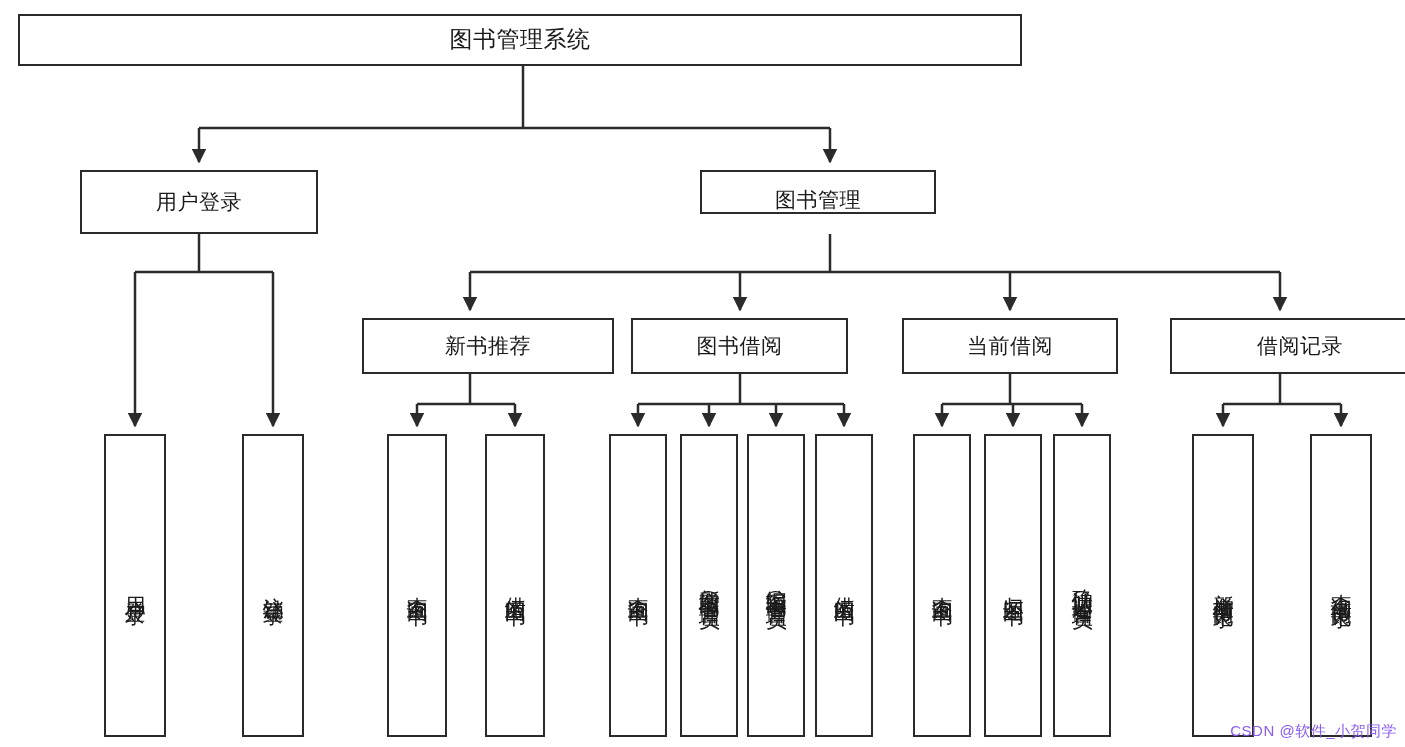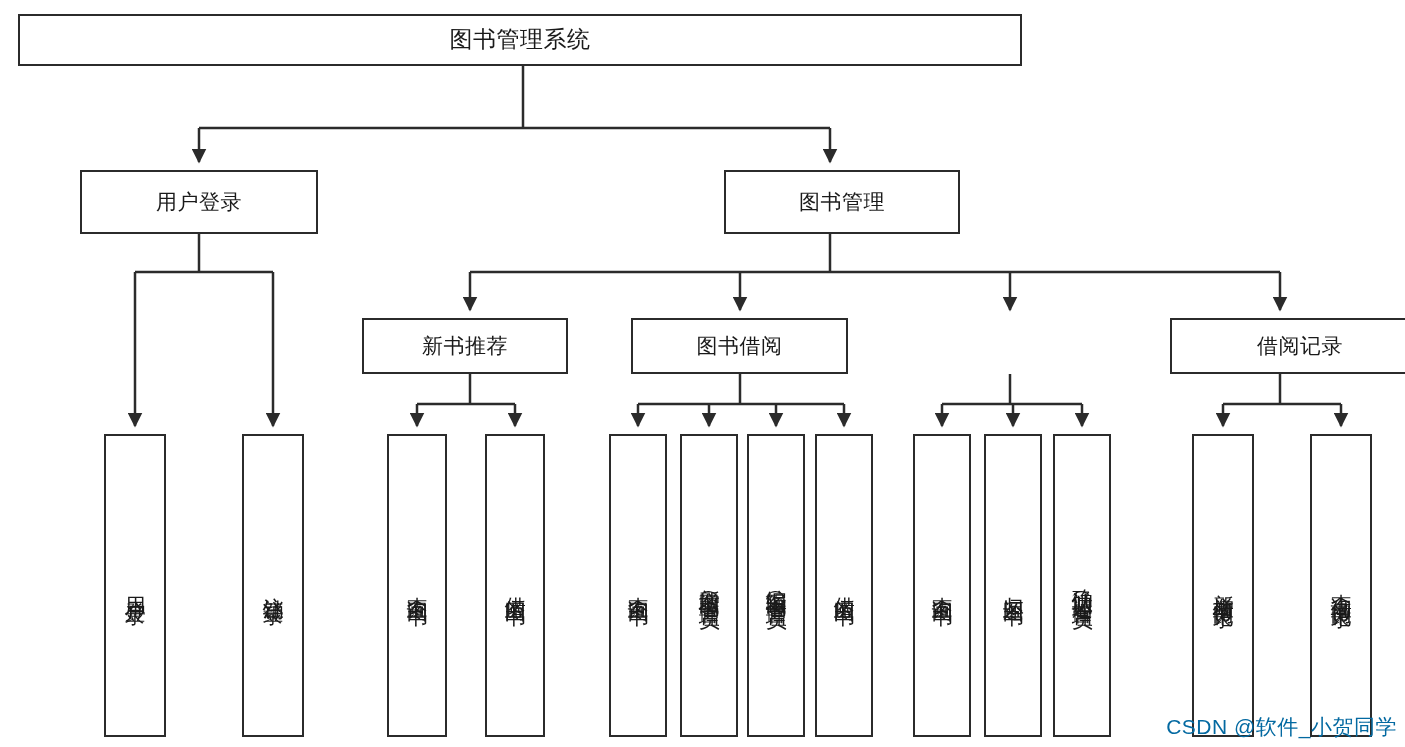--- a/index.html
+++ b/index.html
@@ -53,22 +53,22 @@
     white-space: nowrap;
     text-align: center;
   }
   .node.root .node-label {
     font-size: 23px;
   }
   #watermark {
     position: absolute;
     right: 8px;
     bottom: 6px;
-    font-size: 21px;
-    color: #0369a1;
+    font-size: 15px;
+    color: #8b5cf6;
     white-space: nowrap;
     letter-spacing: 0.5px;
     pointer-events: none;
     margin-left: 8px;
   }
 </style>
 </head>
 <body>
 
 <div id="diagram-root">
@@ -123,29 +123,32 @@
     </g>
   </svg>
 
   <div class="node horiz root" style="left: 18px; top: 14px; width: 1004px; height: 52px;">
     <span class="node-label">图书管理系统</span>
   </div>
 
   <div class="node horiz" style="left: 80px; top: 170px; width: 238px; height: 64px;">
     <span class="node-label">用户登录</span>
   </div>
-  <div class="node horiz" style="left: 724px; top: 170px; width: 236px; height: 64px;">
+  <div class="node horiz" style="left: 700px; top: 170px; width: 236px; height: 44px; align-items: flex-end;">
     <span class="node-label">图书管理</span>
   </div>
 
-  <div class="node horiz" style="left: 362px; top: 318px; width: 206px; height: 56px;">
+  <div class="node horiz" style="left: 362px; top: 318px; width: 252px; height: 56px;">
     <span class="node-label">新书推荐</span>
   </div>
   <div class="node horiz" style="left: 631px; top: 318px; width: 217px; height: 56px; text-align: right;">
     <span class="node-label">图书借阅</span>
+  </div>
+  <div class="node horiz" style="left: 902px; top: 318px; width: 216px; height: 56px;">
+    <span class="node-label">当前借阅</span>
   </div>
   <div class="node horiz" style="left: 1170px; top: 318px; width: 260px; height: 56px;">
     <span class="node-label">借阅记录</span>
   </div>
 
   <div class="node vert" style="left: 104px; top: 434px; width: 62px; height: 303px;">
     <span class="node-label">用户登录</span>
   </div>
   <div class="node vert" style="left: 242px; top: 434px; width: 62px; height: 303px;">
     <span class="node-label">注销登录</span>

